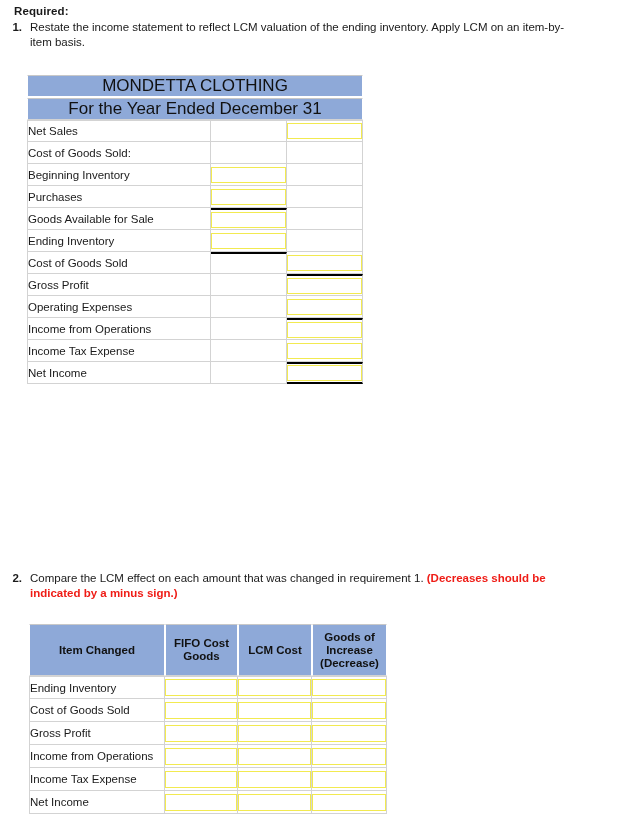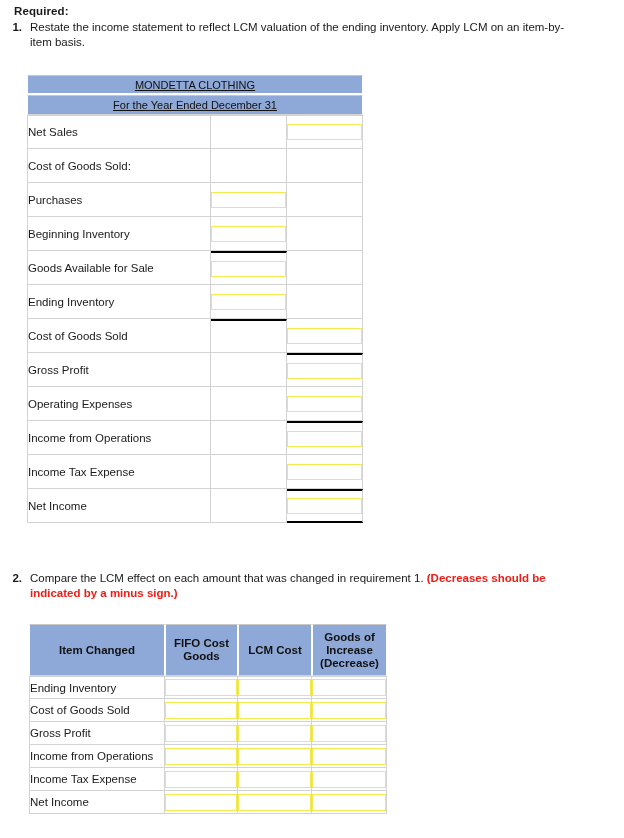--- a/index.html
+++ b/index.html
@@ -65,36 +65,35 @@
   }
   .sheet tr:first-child th, .sheet tr:first-child td {
     border-top: 1px solid #d3d3d3;
   }
 
   
   .band {
     background: #8ea9d8 !important;
     text-align: center;
     font-weight: bold;
-    font-size: 11px;
+    font-size: 17px;
     height: 20px;
     color: #111;
     border-right: 1px solid #ffffff !important;
     border-left: 1px solid #ffffff !important;
     border-bottom: 2px solid #ffffff !important;
     border-top: 1px solid #c8c8c8 !important;
-    text-decoration: underline;
   }
   .band-last { border-bottom: 1px solid #d3d3d3 !important; text-align: center; }
 
   
   .lbl {
     font-size: 11.5px;
     padding: 2px 4px 2px 5px;
-    height: 34px;
+    height: 22px;
     white-space: nowrap;
     color: #1a1a1a;
   }
   .ind1 { padding-left: 18px; }
   .ind2 { padding-left: 33px; }
   .lbl-wrap { white-space: normal; line-height: 13px; padding-top: 2px; padding-bottom: 2px; }
 
   
   .cell { height: 22px; padding: 0 3px; }
   .box {
@@ -176,28 +175,28 @@
           <td class="cell">
             <span class="box"></span>
           </td>
         </tr>
         <tr>
           <td class="lbl">Cost of Goods Sold:</td>
           <td class="cell"></td>
           <td class="cell"></td>
         </tr>
         <tr>
+          <td class="lbl ind1">Beginning Inventory</td>
+          <td class="cell">
+            <span class="box"></span>
+          </td>
+          <td class="cell"></td>
+        </tr>
+        <tr>
           <td class="lbl ind1">Purchases</td>
-          <td class="cell">
-            <span class="box"></span>
-          </td>
-          <td class="cell"></td>
-        </tr>
-        <tr>
-          <td class="lbl ind1">Beginning Inventory</td>
           <td class="cell">
             <span class="box"></span>
           </td>
           <td class="cell"></td>
         </tr>
         <tr>
           <td class="lbl ind2">Goods Available for Sale</td>
           <td class="cell rule-top">
             <span class="box"></span>
           </td>

